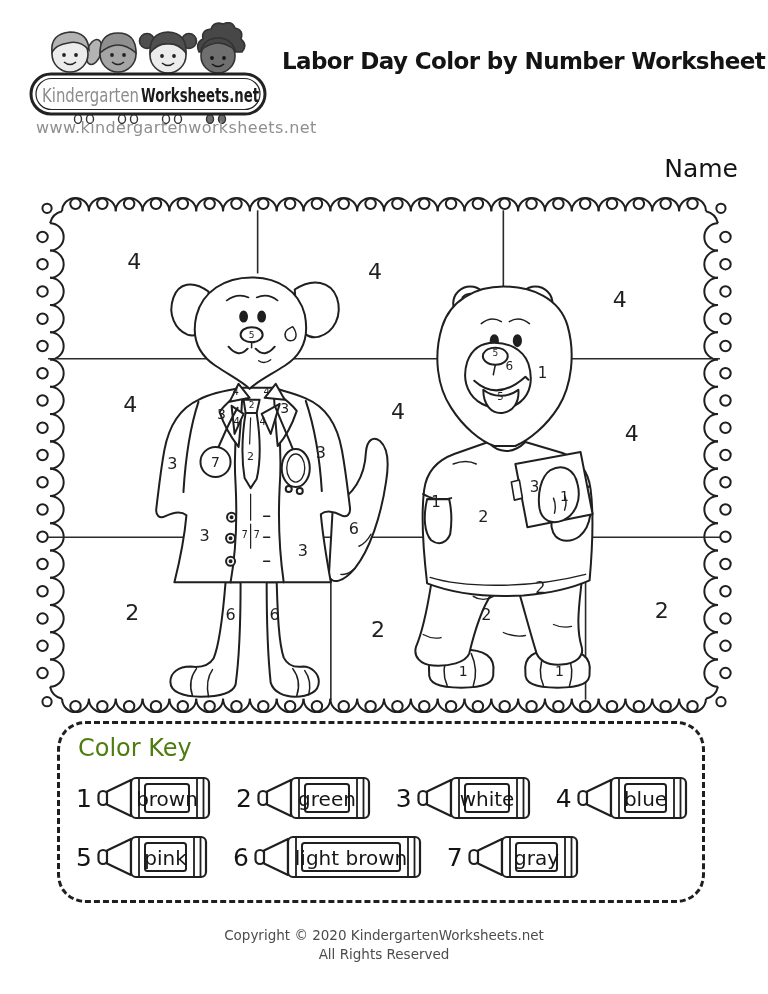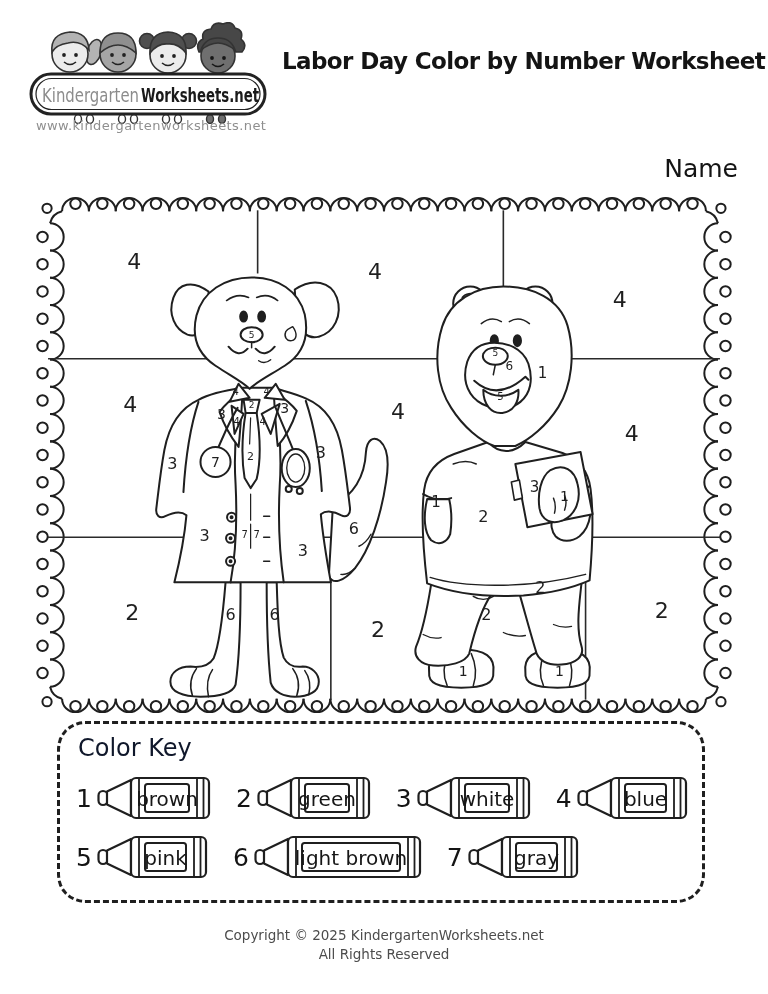--- a/index.html
+++ b/index.html
@@ -1,26 +1,26 @@
 <!DOCTYPE html>
 <html><head>
 <meta charset="utf-8">
 <style>
   html,body{margin:0;padding:0;background:#fff;}
   body{width:768px;height:994px;position:relative;font-family:"DejaVu Sans",sans-serif;color:#1c1c1c;overflow:hidden;}
   .page{position:absolute;inset:0;background:#fff;}
   .logo-svg{position:absolute;left:28px;top:22px;}
-  .site-url{position:absolute;left:36px;top:118px;font-size:13px;color:#8f8f8f;letter-spacing:.4px;}
+  .site-url{position:absolute;left:36px;top:118px;font-size:16px;color:#8f8f8f;letter-spacing:.4px;}
   .page-title{position:absolute;left:282px;top:48px;font-size:23px;font-weight:700;letter-spacing:-.6px;white-space:nowrap;color:#141414;}
   .name-row{position:absolute;left:424px;top:154px;width:314px;display:flex;align-items:flex-end;flex-direction:column;}
   .name-label{font-size:25px;color:#141414;}
   .name-line{flex:1;border-bottom:2px solid #222;height:30px;margin-left:2px;}
   .picture-svg{position:absolute;left:32px;top:193px;}
   .color-key{position:absolute;left:57px;top:721px;width:648px;height:182px;border:3.5px dashed #1f1f1f;border-radius:28px;box-sizing:border-box;padding:8px 16px 0 16px;background:#fff;}
-  .ck-title{font-size:24px;color:#0f172a;margin:2px 0 0 2px;}
+  .ck-title{font-size:24px;color:#4d7c0f;margin:2px 0 0 2px;}
   .ck-row{display:flex;align-items:center;margin-top:13px;}
   .ck-item{display:flex;align-items:center;margin-right:24px;}
   .ck-num{font-size:25px;color:#141414;margin-right:5px;}
   .footer{position:absolute;left:0;top:926px;width:768px;text-align:center;color:#4c4c4c;font-size:13.5px;line-height:1.4;}
   svg text{font-family:"DejaVu Sans",sans-serif;}
 </style>
 </head>
 <body>
 
 <div class="page">
@@ -516,16 +516,16 @@
               <rect x="48" y="9" width="41" height="28" rx="2.5" stroke-width="2"></rect>
               <path d="M97,4 V42 M103.5,4 V42" stroke-width="1.8"></path>
               <text x="68.5" y="24" font-size="20" text-anchor="middle" dominant-baseline="central" fill="#161616" stroke="none">gray</text>
             </g>
           </svg>
         </div>
       </div>
   </div>
 
   <div class="footer">
-    <div>Copyright © 2025 KindergartenWorksheets.net</div>
+    <div>Copyright © 2020 KindergartenWorksheets.net</div>
     <div>All Rights Reserved</div>
   </div>
 </div>
 
 </body></html>

